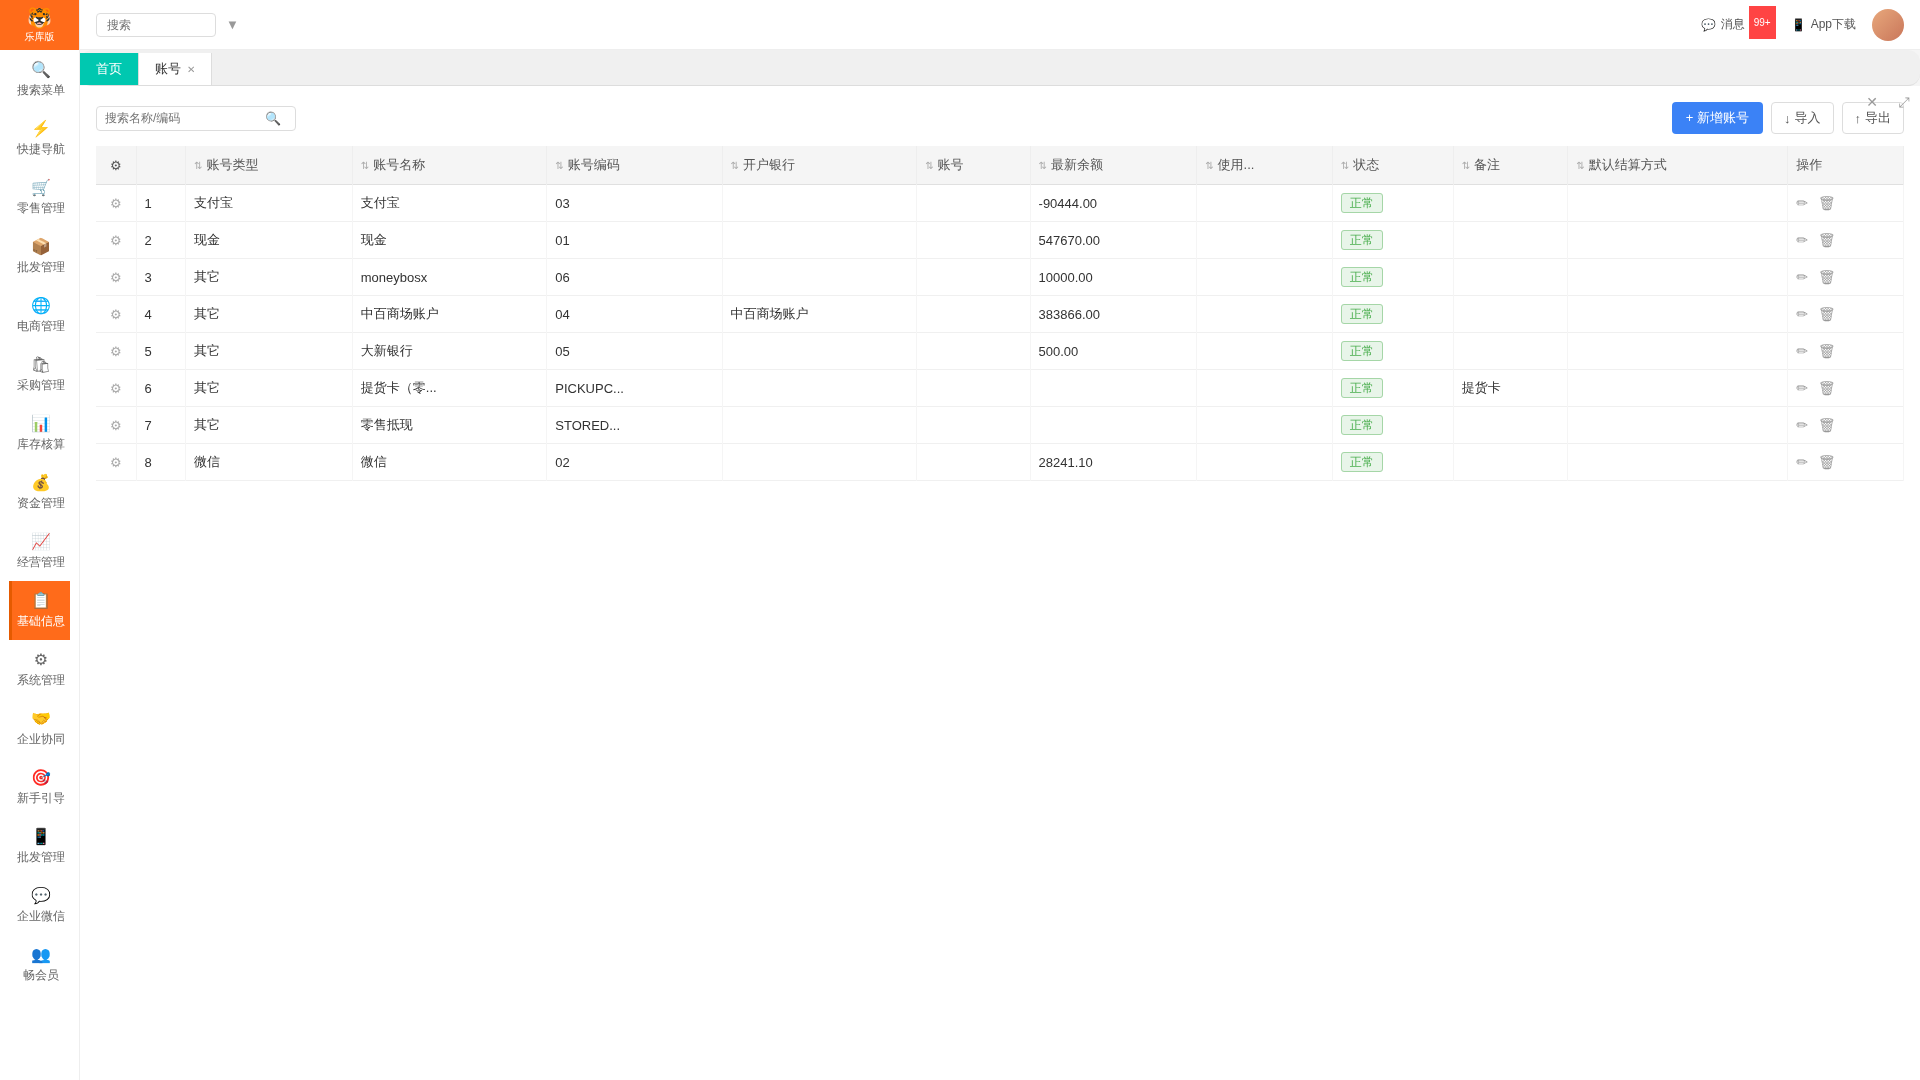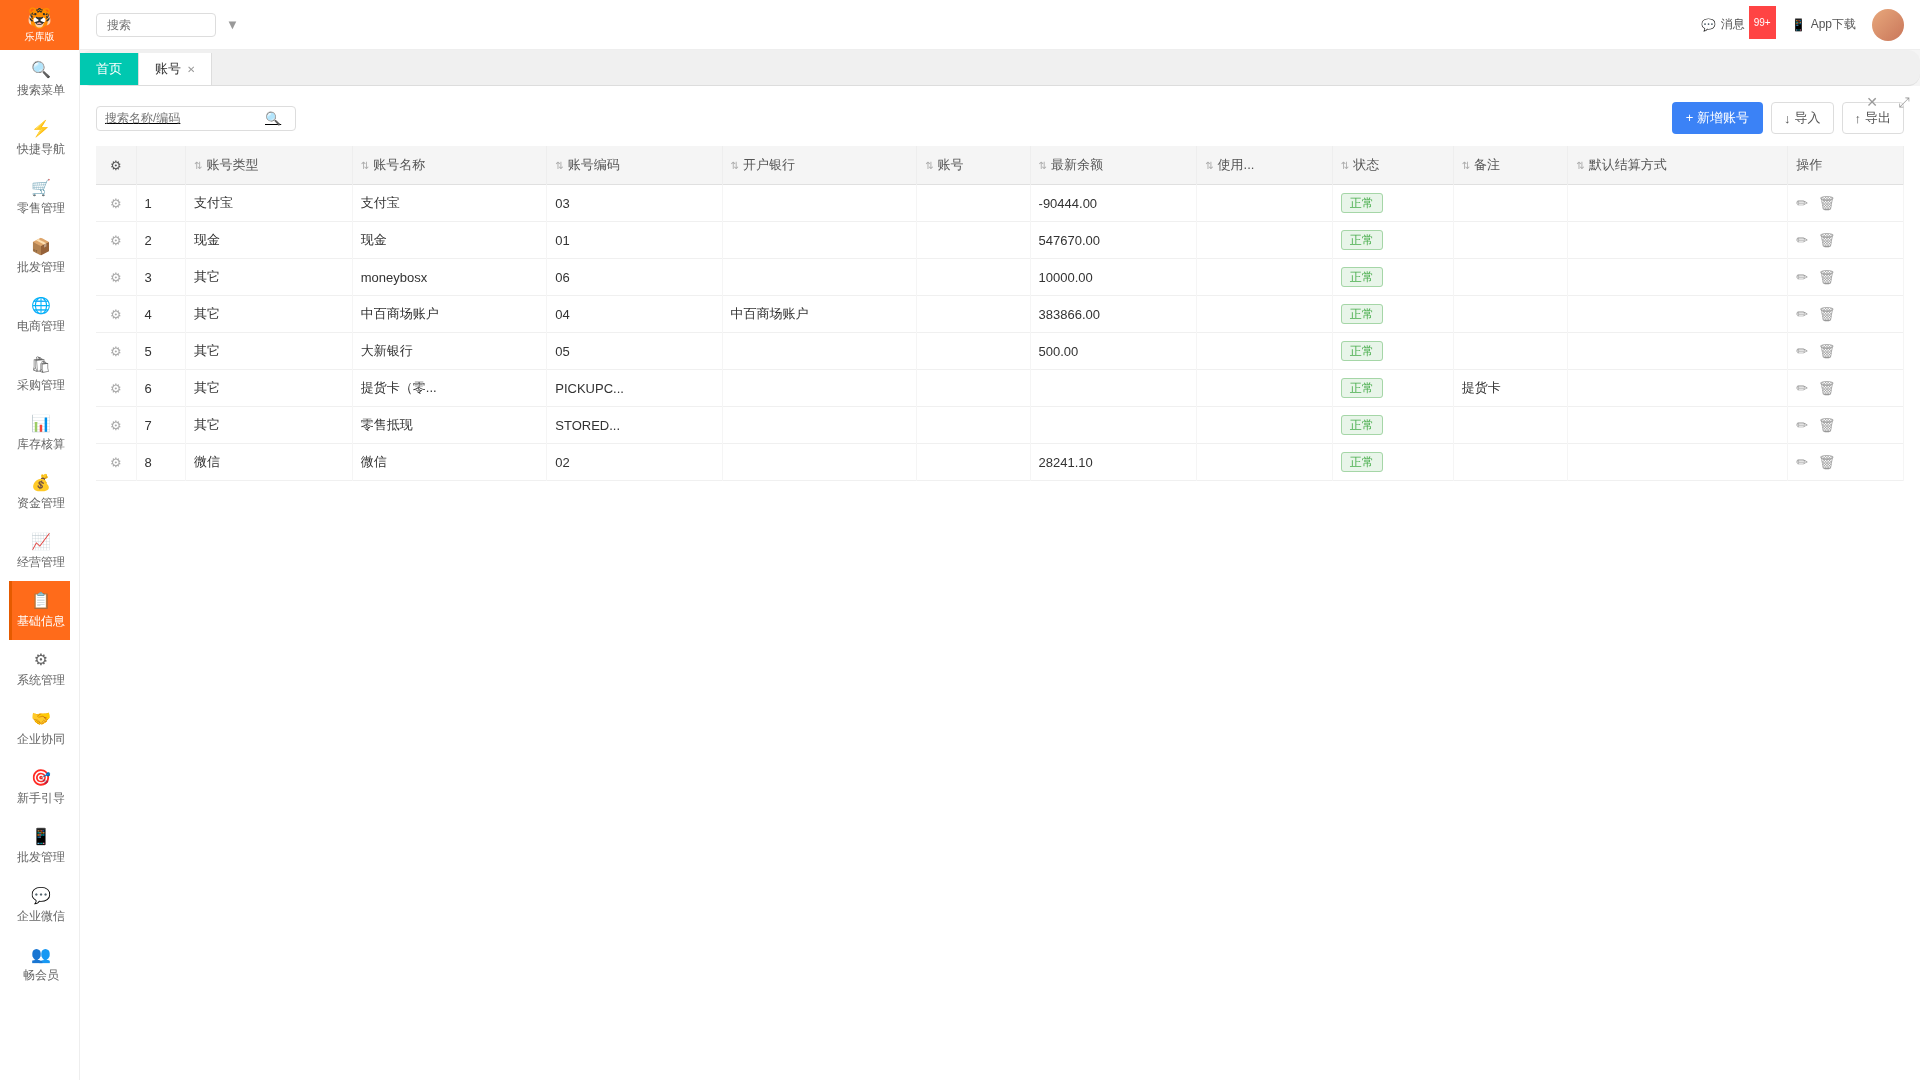--- a/index.html
+++ b/index.html
@@ -140,21 +140,20 @@
       align-items: center;
       margin-bottom: 12px;
     }
     #search-box {
       display: flex;
       align-items: center;
       border: 1px solid #ddd;
       border-radius: 4px;
       padding: 4px 8px;
       width: 200px;
-      text-decoration: underline;
     }
     #search-input {
       border: none;
       outline: none;
       font-size: 12px;
       color: #999;
       width: 160px;
     }
     #toolbar-right { display: flex; gap: 8px; }
     .btn-primary {

